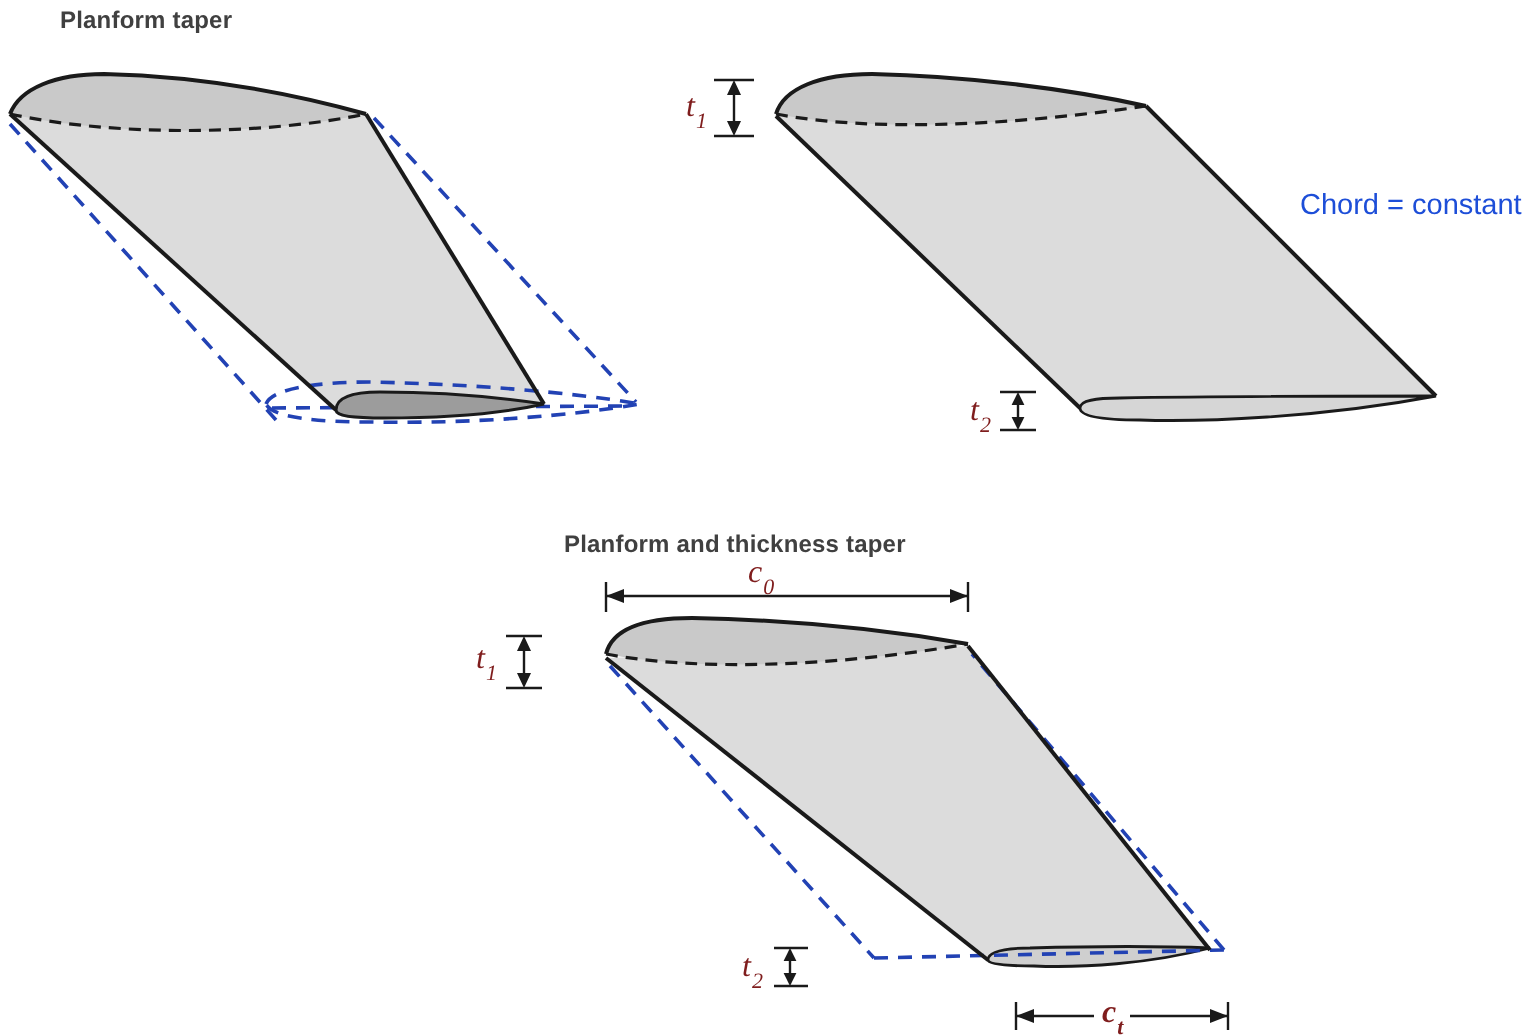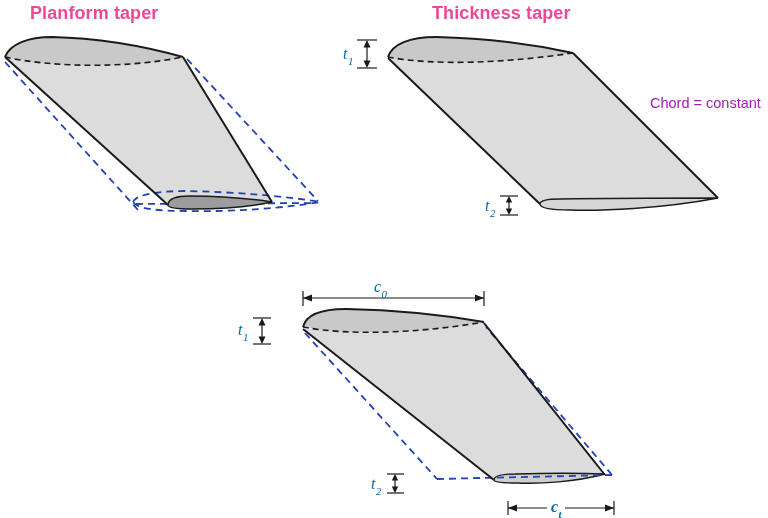--- a/index.html
+++ b/index.html
@@ -2,29 +2,29 @@
 <html><head>
 <meta charset="utf-8">
 <style>
   html,body{margin:0;padding:0;background:#fff;}
   #canvas{
     position:relative;width:768px;height:518px;background:#ffffff;
     font-family:"Liberation Sans",sans-serif;overflow:hidden;
   }
   #art{position:absolute;left:0;top:0;}
   .fig-title{
-    position:absolute;font-weight:bold;font-size:18px;color:#ec4899;
+    position:absolute;font-weight:bold;font-size:12px;color:#404040;
     white-space:nowrap;letter-spacing:0.1px;
   }
   .note{
-    position:absolute;font-size:14.5px;color:#a21caf;white-space:nowrap;
+    position:absolute;font-size:14.5px;color:#1d4ed8;white-space:nowrap;
   }
   .mlabel{
     position:absolute;font-family:"Liberation Serif",serif;font-style:italic;
-    font-size:16px;color:#0369a1;white-space:nowrap;line-height:1;
+    font-size:16px;color:#7f1d1d;white-space:nowrap;line-height:1;
   }
   .mlabel sub{font-size:11px;line-height:0;position:relative;top:2px;left:0.5px;}
   .dim-label{background:#ffffff;padding:0 4px;}
 </style>
 </head>
 <body>
 
 <div id="canvas">
 
   <svg id="art" width="768" height="518" viewBox="0 0 768 518">
@@ -126,28 +126,28 @@
         <line x1="614" y1="501" x2="614" y2="515"></line>
         <line x1="508" y1="508" x2="614" y2="508"></line>
         <path d="M 508,508 l 9,-3.5 v 7 Z" stroke="none"></path>
         <path d="M 614,508 l -9,-3.5 v 7 Z" stroke="none"></path>
       </g>
     </g>
   </svg>
 
   <div class="fig-title" style="left:30px;top:3px;">Planform taper</div>
 
-  <div class="fig-title" style="left:432px;top:3px;">Thickness taper</div>
 
   <div class="note" style="left:650px;top:95px;">Chord = constant</div>
 
   <div class="mlabel" style="left:343px;top:46px;"><span>t</span><sub>1</sub></div>
 
   <div class="mlabel" style="left:485px;top:198px;"><span>t</span><sub>2</sub></div>
 
+  <div class="fig-title" style="left:282px;top:265px;">Planform and thickness taper</div>
 
   <div class="mlabel dim-label" style="left:370px;top:279px;"><span>c</span><sub>0</sub></div>
 
   <div class="mlabel" style="left:238px;top:322px;"><span>t</span><sub>1</sub></div>
 
   <div class="mlabel" style="left:371px;top:476px;"><span>t</span><sub>2</sub></div>
 
   <div class="mlabel dim-label" style="left:547px;top:499px;font-weight:bold;"><span>c</span><sub>t</sub></div>
 
 </div>

